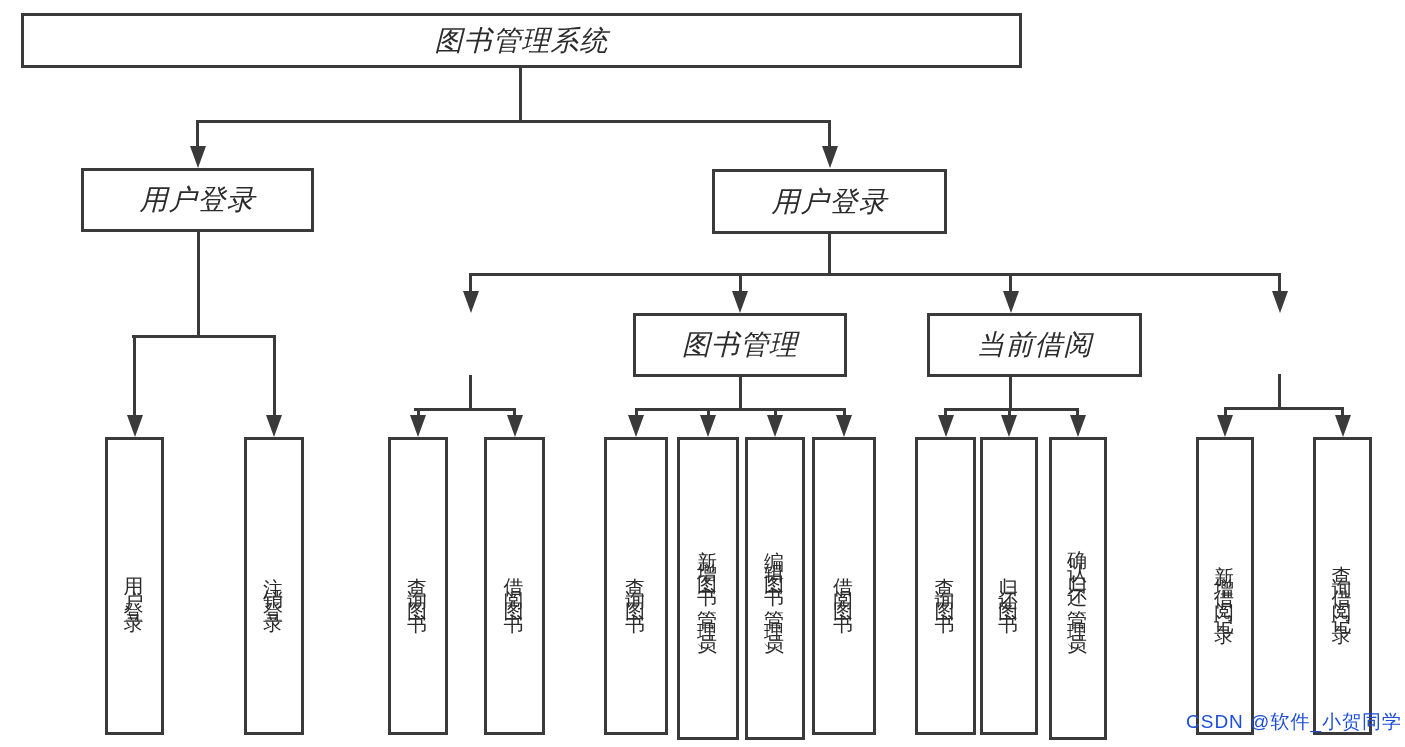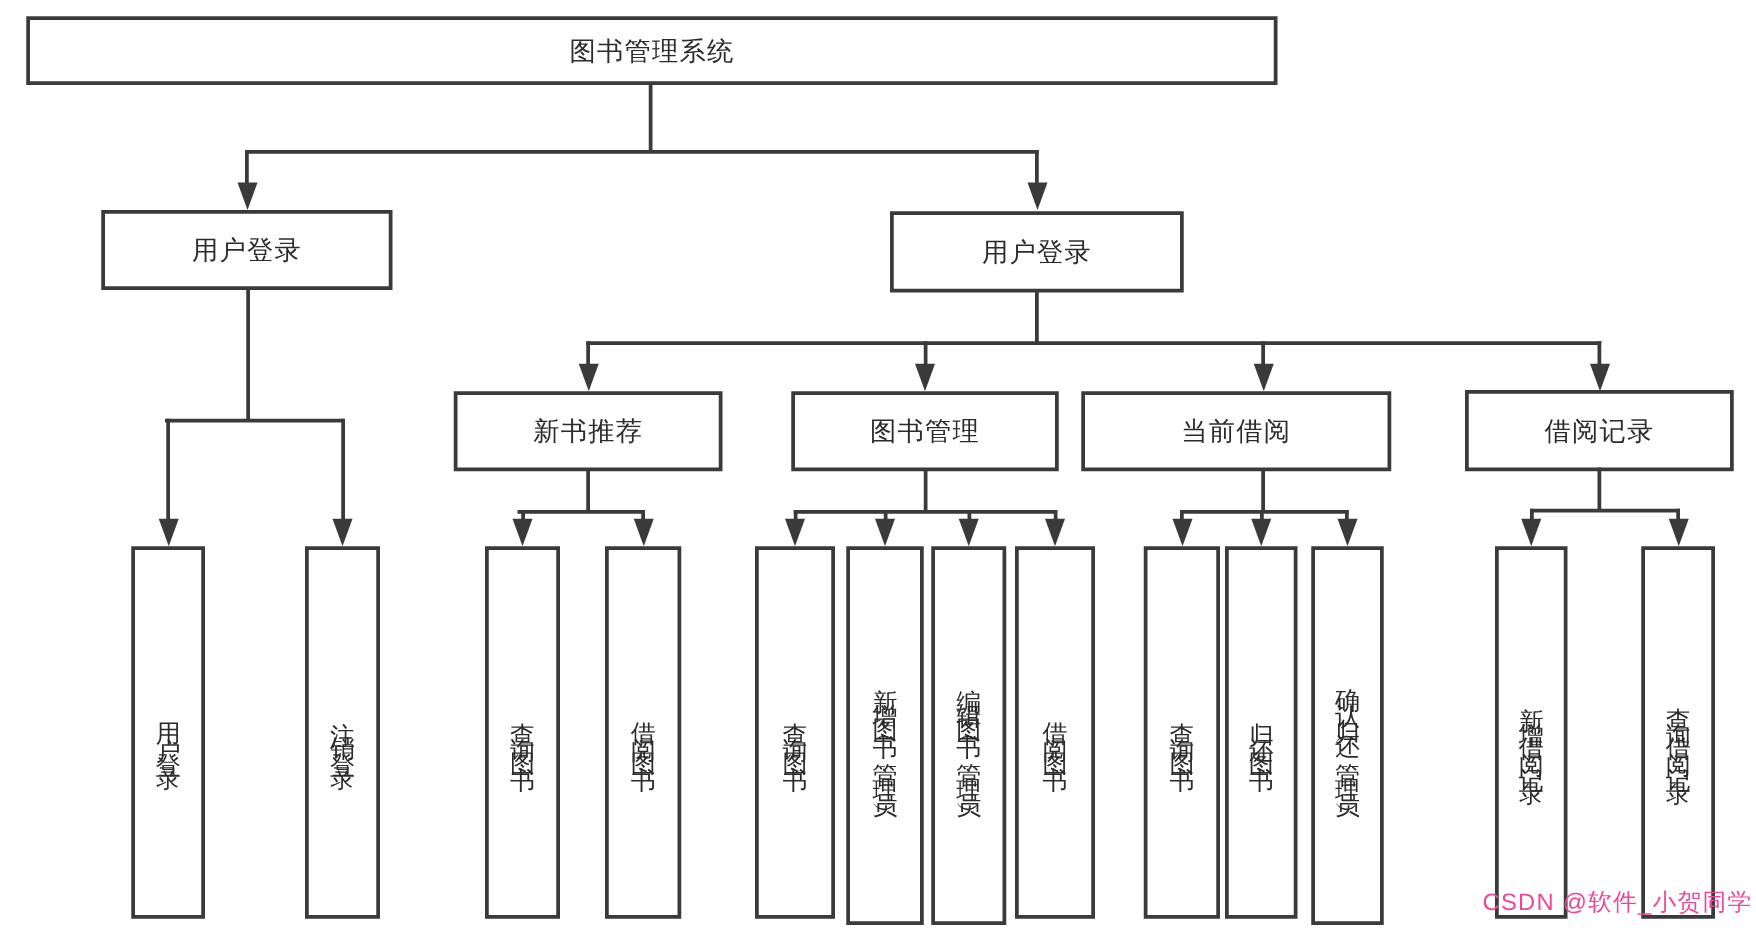--- a/index.html
+++ b/index.html
@@ -1,55 +1,49 @@
 <!DOCTYPE html>
 <html><head>
 <meta charset="utf-8">
 <style>
   html,body{margin:0;padding:0;background:#ffffff;}
   #stage{position:relative;width:1405px;height:747px;background:#ffffff;overflow:hidden;
          font-family:"Liberation Sans",sans-serif;}
   .box{position:absolute;box-sizing:border-box;border:3px solid #3a3a3a;background:#ffffff;
        display:flex;align-items:center;justify-content:center;color:#2b2b2b;}
-  .hlabel{font-size:21px;letter-spacing:1px;}
+  .hlabel{font-size:28px;letter-spacing:1px;font-style:italic;}
   .vbox span{writing-mode:vertical-rl;text-orientation:mixed;font-size:20px;letter-spacing:12px;color:#2b2b2b;}
   .vline{position:absolute;width:3px;background:#3a3a3a;}
   .hline{position:absolute;height:3px;background:#3a3a3a;}
   .arrow{position:absolute;width:0;height:0;border-left:8px solid transparent;
          border-right:8px solid transparent;border-top:22px solid #3a3a3a;}
-  .watermark{position:absolute;left:1186px;top:709px;font-size:19px;color:#ec4899;
+  .watermark{position:absolute;left:1186px;top:709px;font-size:19px;color:#1d4ed8;
              letter-spacing:1px;white-space:nowrap;}
 </style>
 </head>
 <body>
 
 <div id="stage">
 
   <div class="box hlabel" style="left:21px;top:13px;width:1001px;height:55px">
     <span>图书管理系统</span>
   </div>
 
   <div class="box hlabel" style="left:81px;top:168px;width:233px;height:64px">
     <span>用户登录</span>
   </div>
   <div class="box hlabel" style="left:712px;top:169px;width:235px;height:65px">
     <span>用户登录</span>
   </div>
 
-  <div class="box hlabel" style="left:363px;top:313px;width:215px;height:64px">
-    <span>新书推荐</span>
-  </div>
   <div class="box hlabel" style="left:633px;top:313px;width:214px;height:64px">
     <span>图书管理</span>
   </div>
-  <div class="box hlabel" style="left:865px;top:313px;width:248px;height:64px">
+  <div class="box hlabel" style="left:927px;top:313px;width:215px;height:64px">
     <span>当前借阅</span>
-  </div>
-  <div class="box hlabel" style="left:1172px;top:312px;width:215px;height:65px">
-    <span>借阅记录</span>
   </div>
 
   <div class="box vbox" style="left:105px;top:437px;width:59px;height:298px">
     <span>用户登录</span>
     </div>
   <div class="box vbox" style="left:244px;top:437px;width:60px;height:298px">
     <span>注销登录</span>
     </div>
 
   <div class="box vbox" style="left:388px;top:437px;width:60px;height:298px">

